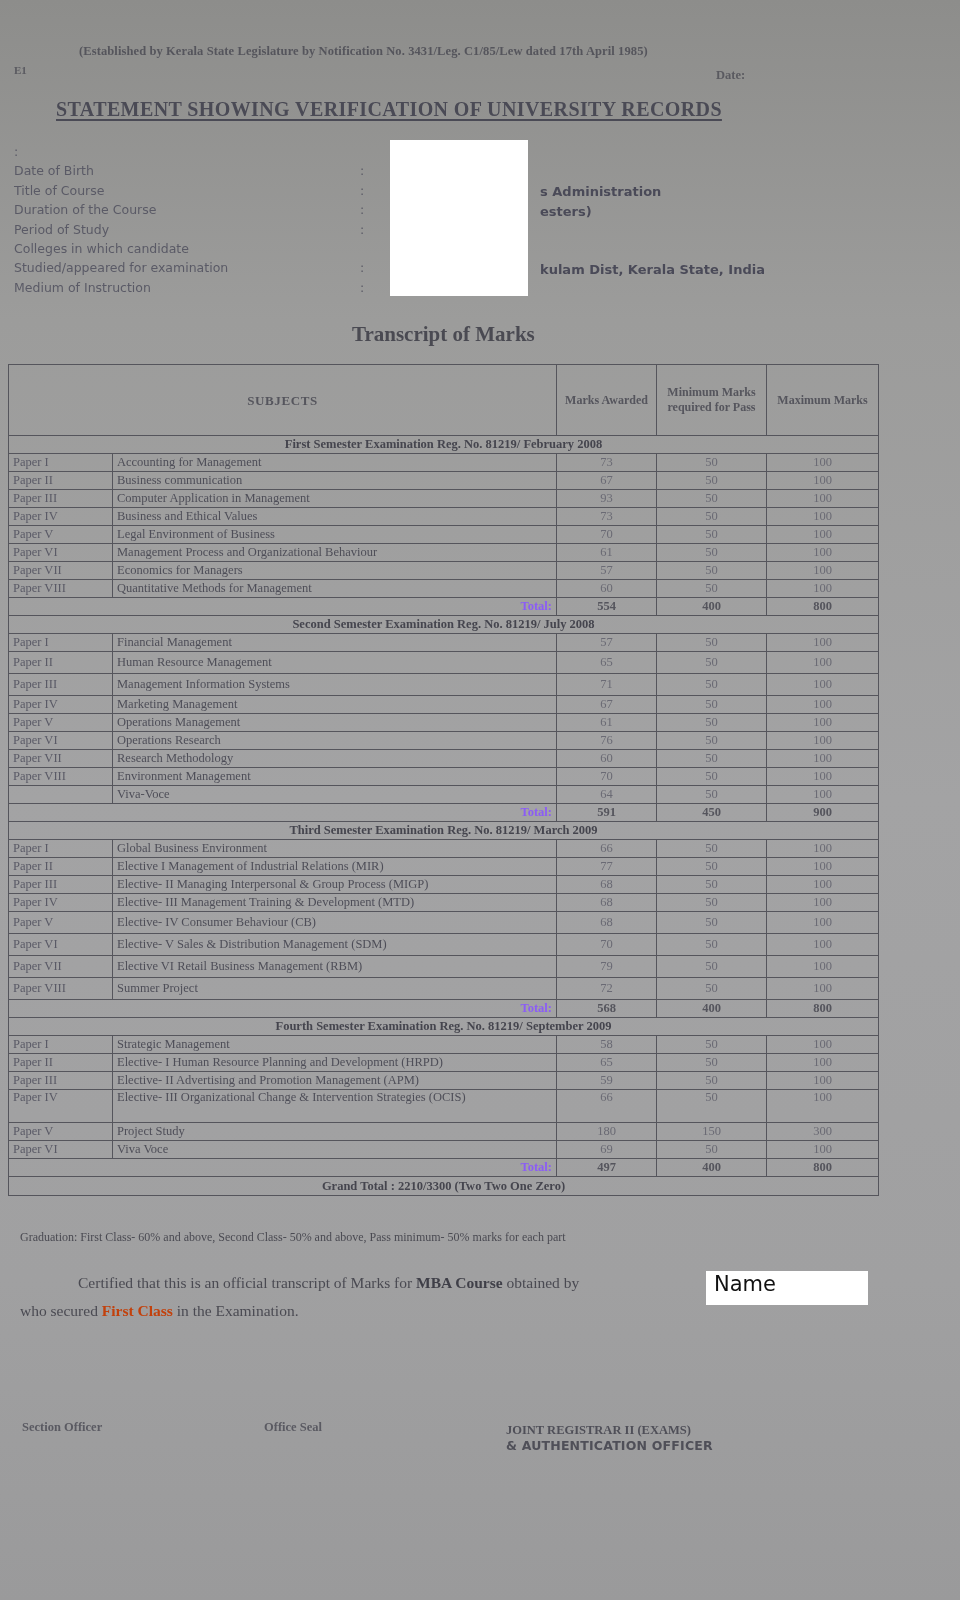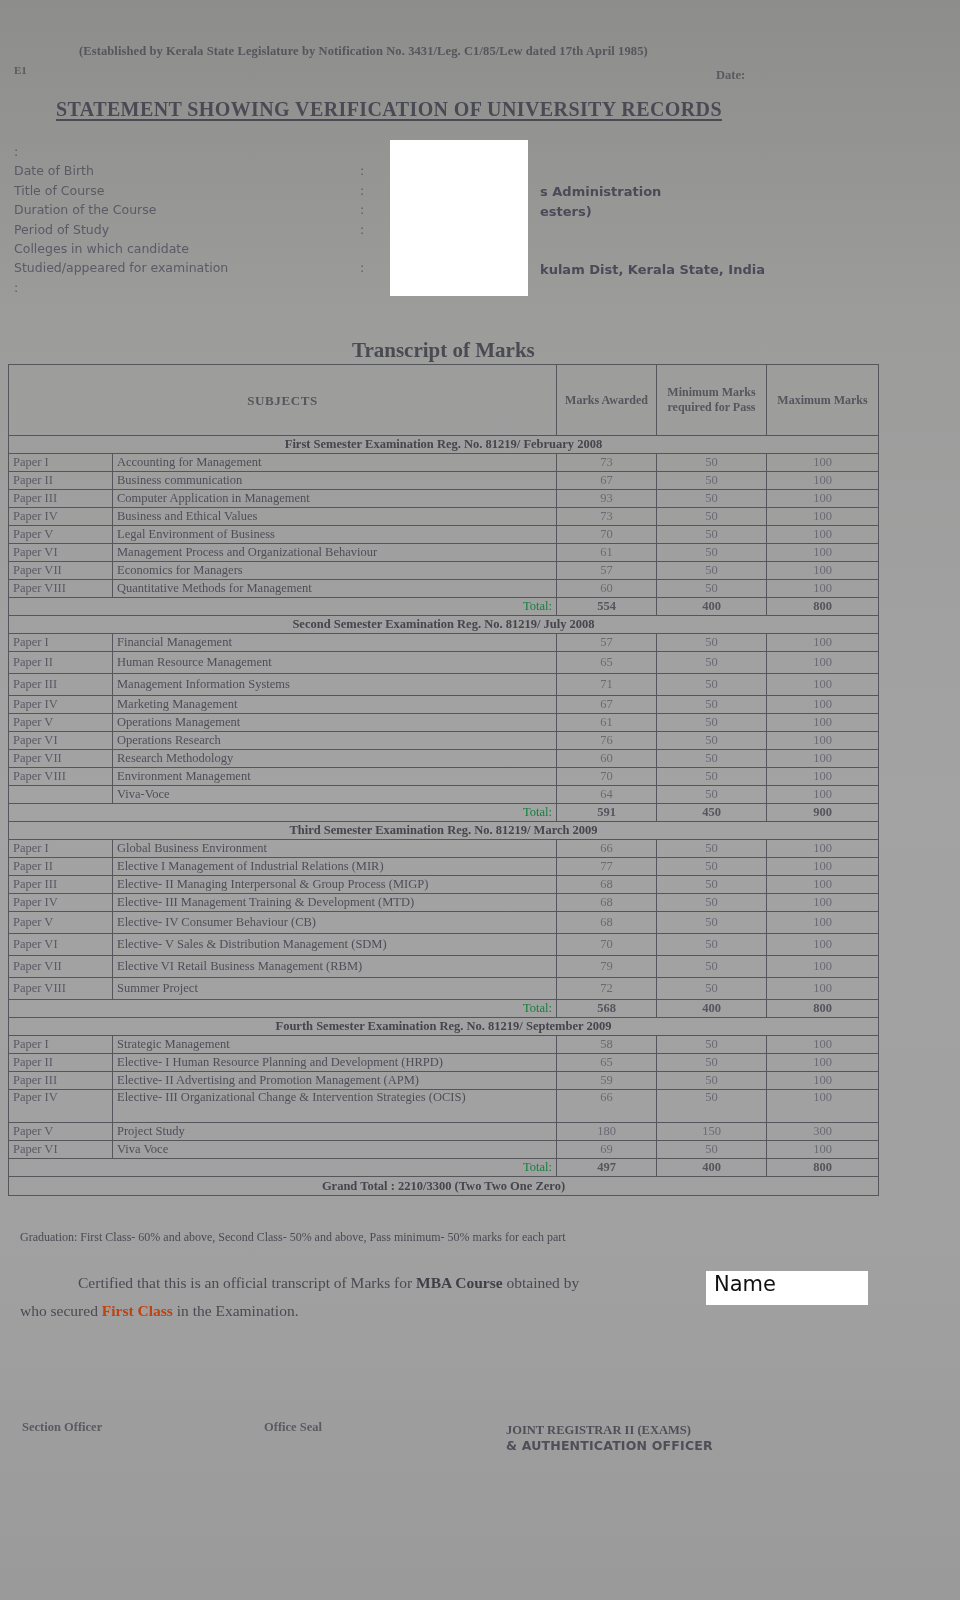--- a/index.html
+++ b/index.html
@@ -14,34 +14,34 @@
   .est { left: 64px; top: 44px; width: 800px; font-size: 12.5px; font-weight: bold; color: #55555c; letter-spacing: 0.1px; margin-left: 15px; }
   .ei { left: 14px; top: 64px; font-size: 11px; font-weight: bold; color: #5a5a60; }
   .date { left: 716px; top: 68px; font-size: 12.5px; font-weight: bold; color: #5a5a60; }
   .title { left: 56px; top: 98px; font-size: 20px; font-weight: bold; color: #4a4a55; text-decoration: underline; text-decoration-thickness: 2px; text-underline-offset: 3px; letter-spacing: 0.4px; }
   .info { left: 14px; top: 142px; font-family: "DejaVu Sans", sans-serif; font-size: 12.5px; color: #5a5a66; line-height: 19.4px; }
   .info .row { display: flex; height: 19.4px; }
   .info .lbl { width: 346px; }
   .info .colon { width: 40px; }
   .val-frag { font-family: "DejaVu Sans", sans-serif; font-size: 13px; font-weight: bold; color: #4a4a58; }
   .redact { background: #ffffff; }
-  .subtitle { left: 352px; top: 322px; font-size: 21px; font-weight: bold; color: #4a4a52; margin-top: 16px; }
+  .subtitle { left: 352px; top: 322px; font-size: 21px; font-weight: bold; color: #4a4a52; }
 
   table.marks {
     position: absolute; left: 8px; top: 364px; width: 870px;
     border-collapse: collapse; table-layout: fixed;
     font-size: 12.5px; color: #4e4e58;
   }
   table.marks td, table.marks th { border: 1.2px solid #55555c; padding: 0 4px; line-height: 15px; }
   table.marks th { font-weight: bold; font-size: 12px; color: #55555d; height: 70px; text-align: center; }
   table.marks th.subj { font-size: 13px; letter-spacing: 0.6px; }
   td.paper { width: 96px; color: #5a5a66; }
   td.num { text-align: center; color: #6a6a74; }
   td.sem-head { text-align: center; font-weight: bold; color: #45454e; height: 17px; }
-  td.total-lbl { text-align: right; font-weight: normal; color: #15803d; }
+  td.total-lbl { text-align: right; font-weight: bold; color: #8b5cf6; }
   td.total-num { text-align: center; font-weight: bold; color: #55555d; }
   td.grand { text-align: center; font-weight: bold; color: #45454e; height: 18px; }
   tr.r td { height: 17px; }
   tr.tall td { height: 21px; }
   tr.wrap td { height: 32px; vertical-align: top; }
 
   .grad { left: 20px; top: 1230px; font-size: 12px; color: #4a4a52; width: 930px; }
   .cert { left: 78px; top: 1274px; font-size: 15.5px; color: #4a4a52; }
   .cert b { color: #3f3f48; }
   .name-box { left: 706px; top: 1271px; width: 162px; height: 34px; background: #ffffff; font-family: "DejaVu Sans", sans-serif; font-size: 21px; color: #111; padding-left: 8px; box-sizing: border-box; line-height: 26px; }
@@ -82,20 +82,21 @@
     </div>
   <div class="row">
       <span class="lbl">Colleges in which candidate</span>
       <span class="colon"></span>
     </div>
   <div class="row">
       <span class="lbl">Studied/appeared for examination</span>
       <span class="colon">:</span>
     </div>
   <div class="row">
+      <span class="lbl">Medium of Instruction</span>
       <span class="colon">:</span>
     </div>
 </div>
 <div class="abs val-frag" style="left:540px; top:184px;">s Administration</div>
 <div class="abs val-frag" style="left:540px; top:204px;">esters)</div>
 <div class="abs val-frag" style="left:540px; top:262px;">kulam Dist, Kerala State, India</div>
 <div class="abs redact" style="left:390px; top:140px; width:138px; height:156px;"></div>
 
 <div class="abs subtitle">Transcript of Marks</div>
 

